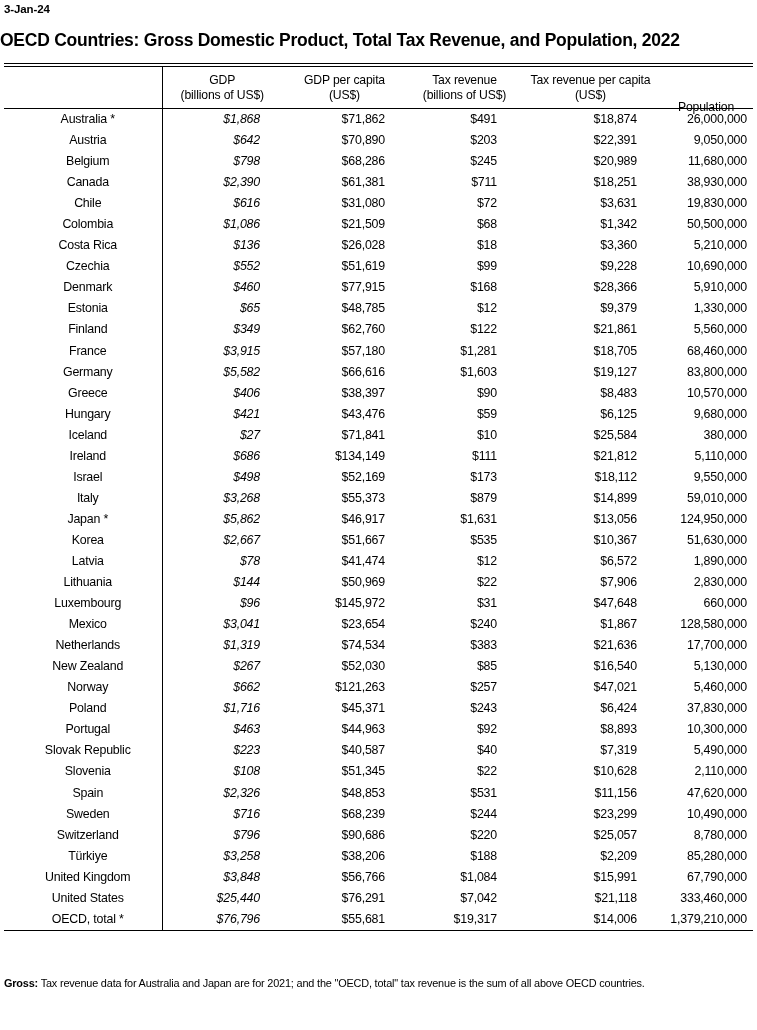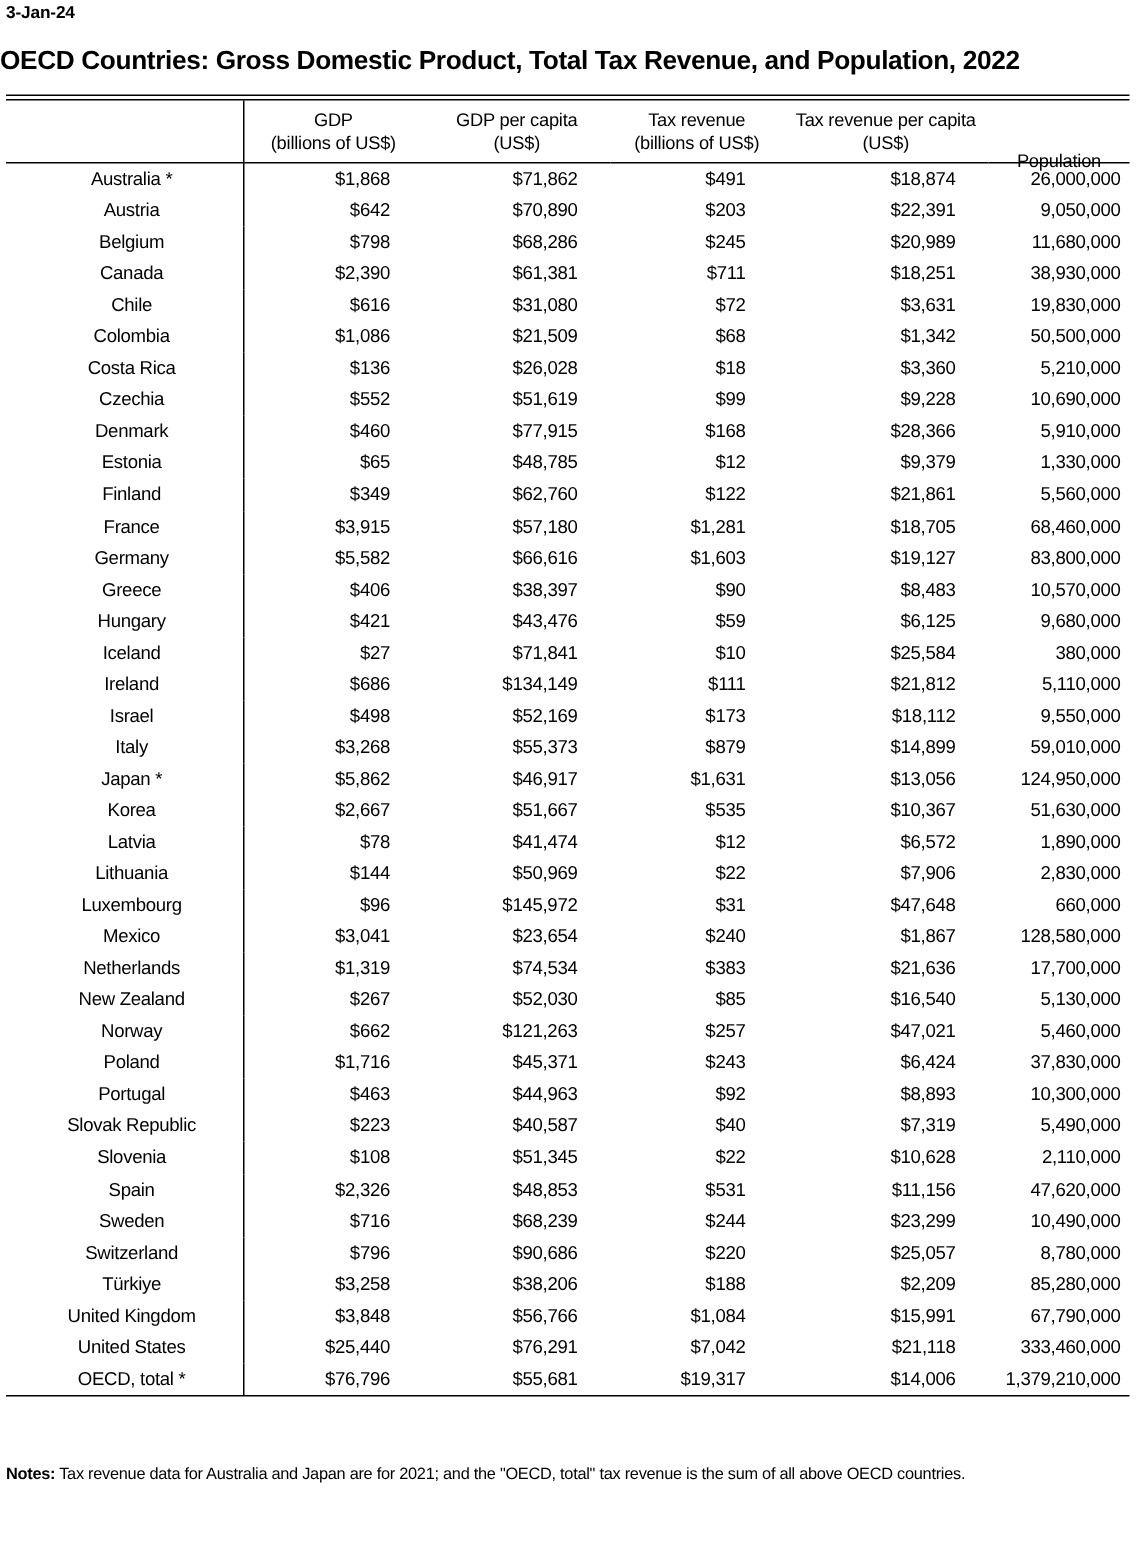--- a/index.html
+++ b/index.html
@@ -117,21 +117,21 @@
     white-space: nowrap;
   }
 
   td.country {
     text-align: center;
     padding-left: 10px;
   }
   td.num {
     text-align: right;
   }
-  td.c-gdp        { padding-right: 22px; }
+  td.c-gdp        { padding-right: 22px; font-style: italic; }
   td.c-gdppc      { padding-right: 22px; }
   td.c-tax        { padding-right: 25px; }
   td.c-taxpc      { padding-right: 22px; }
   td.c-pop        { padding-right: 6px; }
 
   
   .rule-bottom {
     border-top: 1.4px solid #000;
     height: 0;
     margin-top: 0px;
@@ -521,17 +521,17 @@
             <td class="num c-pop">1,379,210,000</td>
           </tr>
         </tbody>
     </table>
 
     <div class="rule-bottom"></div>
   </div>
 
   <div class="notes-block">
     <div class="note-row">
-      <span class="note-label">Notes:</span><span class="note-text"> Tax revenue data for Australia and Japan are for 2021; and the "OECD, total" tax revenue is the sum of all above OECD countries.</span>
+      <span class="note-label">Gross:</span><span class="note-text"> Tax revenue data for Australia and Japan are for 2021; and the "OECD, total" tax revenue is the sum of all above OECD countries.</span>
     </div>
   </div>
 
 </div>
 
 </body></html>

